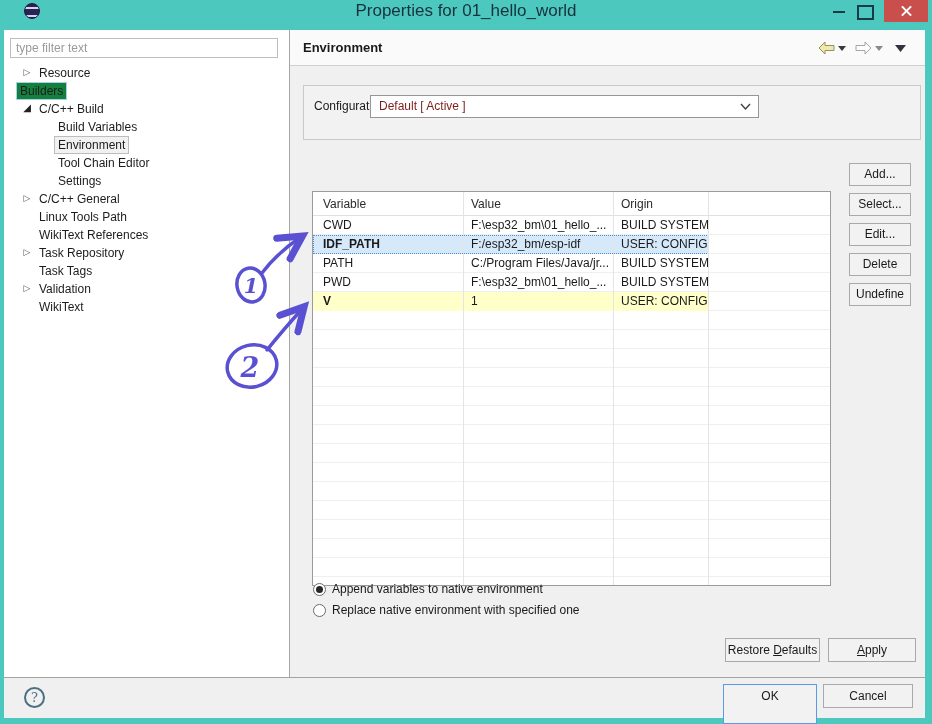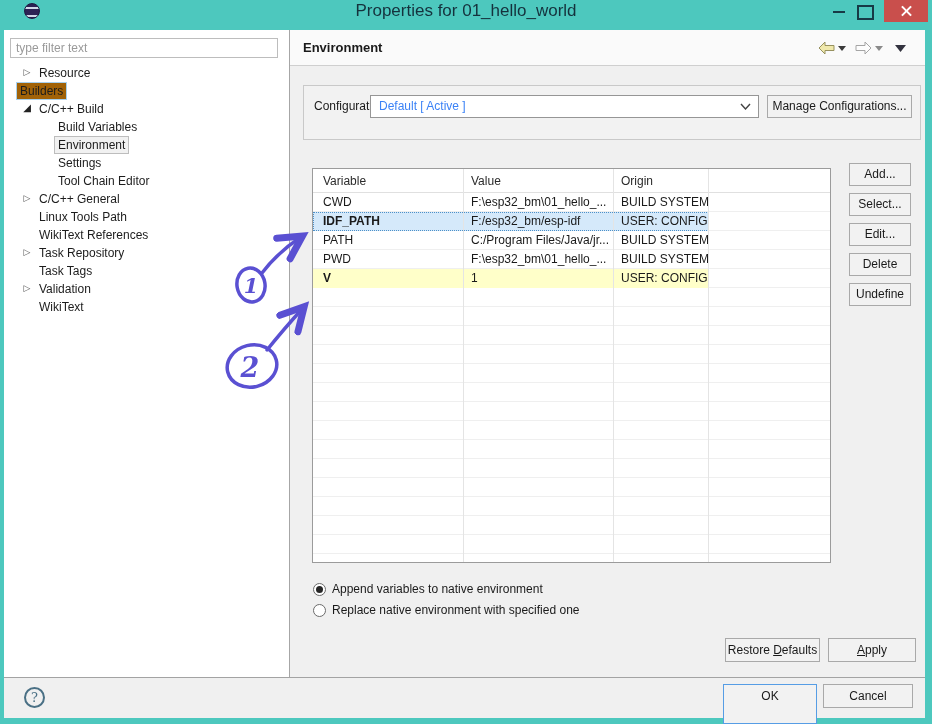--- a/index.html
+++ b/index.html
@@ -30,41 +30,41 @@
   .filter-input { position:absolute; left:6px; top:8px; width:268px; height:20px; border:1px solid #bdbdbd;
     font-family:"Liberation Sans",sans-serif; font-size:12px; color:#333; padding:0 5px; background:#fff; }
   .filter-input::placeholder { color:#9a9a9a; }
   .tree { position:absolute; left:0; top:33px; width:285px; }
   .tree-item { position:relative; height:18px; font-size:12px; color:#1c1c1c; white-space:nowrap; }
   .tree-arrow { position:absolute; left:16px; top:0; width:14px; text-align:center; line-height:18px; font-size:9px; color:#555; }
   .tree-arrow.expanded { font-size:10px; color:#222; }
   .tree-label { display:inline-block; line-height:16px; margin-top:1px; padding:0 3px; border:1px solid transparent; }
   .lvl0 .tree-label { margin-left:31px; }
   .lvl1 .tree-label { margin-left:50px; }
-  .tree-item.focusbox .tree-label { background:#a16207; border-color:#a7d0ee;margin-left:12px; }
+  .tree-item.focusbox .tree-label { background:#15803d; border-color:#a7d0ee;margin-left:12px; }
   .tree-item.selected .tree-label { background:#f1f1f1; border-color:#bdbdbd; }
 
   
   .main { position:absolute; left:286px; top:0; width:635px; height:647px; background:#f0f0f0; }
   .head-band { position:absolute; left:0; top:0; width:635px; height:36px; background:#fafafa; border-bottom:1px solid #cfcfcf; }
   .head-title { position:absolute; left:13px; top:0; line-height:36px; font-size:13px; font-weight:bold; color:#1a1a1a; }
   .navicons { position:absolute; right:8px; top:0; height:36px; }
   .nav-abs { position:absolute; top:11px; }
 
   .config-group { position:absolute; left:13px; top:55px; width:618px; height:55px; background:#f2f2f2; border:1px solid #c9c9c9; }
   .config-label { position:absolute; left:10px; top:9px; line-height:23px; font-size:12px; color:#1a1a1a; }
   .combo { position:absolute; left:66px; top:9px; width:389px; height:23px; background:#fff; border:1px solid #969696; }
-  .combo-text { position:absolute; left:8px; top:0; line-height:21px; font-size:12px; color:#3b82f6; }
+  .combo-text { position:absolute; left:8px; top:0; line-height:21px; font-size:12px; color:#7f1d1d; }
   .combo-chevron { position:absolute; right:7px; top:7px; }
   .win-btn { position:absolute; background:#f2f2f2; border:1px solid #a9a9a9; font-family:"Liberation Sans",sans-serif;
     font-size:12px; color:#1a1a1a; text-align:center; cursor:default; }
   .manage-btn { left:463px; top:9px; width:145px; height:23px; line-height:21px; }
 
   .table-caption { position:absolute; left:23px; top:160px; font-size:12px; color:#1a1a1a; }
-  .env-table { position:absolute; left:22px; top:138px; width:519px; height:395px; background:#fff; border:1px solid #9b9b9b; overflow:hidden; }
+  .env-table { position:absolute; left:22px; top:161px; width:519px; height:395px; background:#fff; border:1px solid #9b9b9b; overflow:hidden; }
   .tbl-header { position:relative; height:24px; border-bottom:1px solid #e0e0e0; }
   .tbl-header .cell { line-height:24px; color:#2b2b2b; }
   .vline { position:absolute; top:0; bottom:0; width:1px; background:#e4e4e4; }
   .tbl-row { position:relative; height:19px; border-bottom:1px solid #efefef;padding-left:38px; }
   .row-highlight { position:absolute; left:0; top:0; width:396px; height:19px; }
   .tbl-row.selected .row-highlight { background:#d5e9fa; border:1px dotted #4d90c8; }
   .tbl-row.highlighted .row-highlight { background:#ffffc9; }
   .cell { position:absolute; top:0; line-height:19px; font-size:12px; color:#1a1a1a; white-space:nowrap; }
   .cell.c1 { left:10px; } .cell.c2 { left:158px; } .cell.c3 { left:308px; }
   .tbl-row.selected .c1, .tbl-row.highlighted .c1 { font-weight:bold; }
@@ -105,22 +105,22 @@
   <div class="content">
 
     <div class="sidebar">
       <input class="filter-input" placeholder="type filter text" style="">
       <div class="tree">
           <div class="tree-item lvl0"><span class="tree-arrow collapsed">▷</span><span class="tree-label">Resource</span></div>
           <div class="tree-item lvl0 focusbox"><span class="tree-label">Builders</span></div>
           <div class="tree-item lvl0"><span class="tree-arrow expanded">◢</span><span class="tree-label">C/C++ Build</span></div>
           <div class="tree-item lvl1"><span class="tree-label">Build Variables</span></div>
           <div class="tree-item lvl1 selected"><span class="tree-label">Environment</span></div>
+          <div class="tree-item lvl1"><span class="tree-label">Tool Chain Editor</span></div>
           <div class="tree-item lvl1"><span class="tree-label">Settings</span></div>
-          <div class="tree-item lvl1"><span class="tree-label">Tool Chain Editor</span></div>
           <div class="tree-item lvl0"><span class="tree-arrow collapsed">▷</span><span class="tree-label">C/C++ General</span></div>
           <div class="tree-item lvl0"><span class="tree-label">Linux Tools Path</span></div>
           <div class="tree-item lvl0"><span class="tree-label">WikiText References</span></div>
           <div class="tree-item lvl0"><span class="tree-arrow collapsed">▷</span><span class="tree-label">Task Repository</span></div>
           <div class="tree-item lvl0"><span class="tree-label">Task Tags</span></div>
           <div class="tree-item lvl0"><span class="tree-arrow collapsed">▷</span><span class="tree-label">Validation</span></div>
           <div class="tree-item lvl0"><span class="tree-label">WikiText</span></div>
         </div>
     </div>
     <div class="sash"></div>
@@ -149,21 +149,20 @@
       </div>
 
       <div class="config-group">
         <div class="config-label">Configuration:</div>
         <div class="combo">
           <span class="combo-text">Default  [ Active ]</span>
           <svg class="combo-chevron" width="11" height="7">
             <polyline points="1,1 5.5,6 10,1" fill="none" stroke="#444" stroke-width="1.4"></polyline>
           </svg>
         </div>
-        <div class="win-btn manage-btn">Manage Configurations...</div>
       </div>
 
       <div class="table-caption">Environment variables to set</div>
 
       <div class="env-table">
         <div class="tbl-header">
           <span class="cell c1">Variable</span>
           <span class="cell c2">Value</span>
           <span class="cell c3">Origin</span>
         </div>

